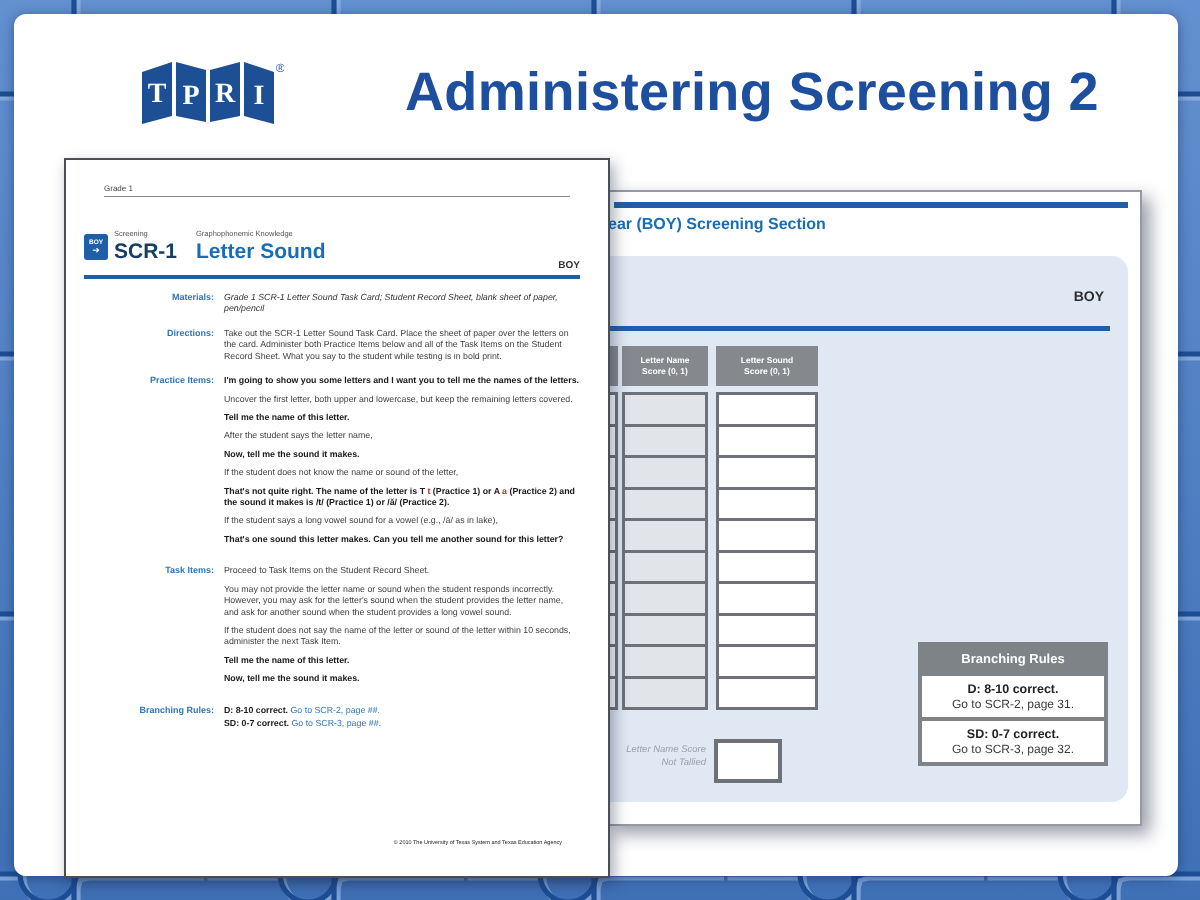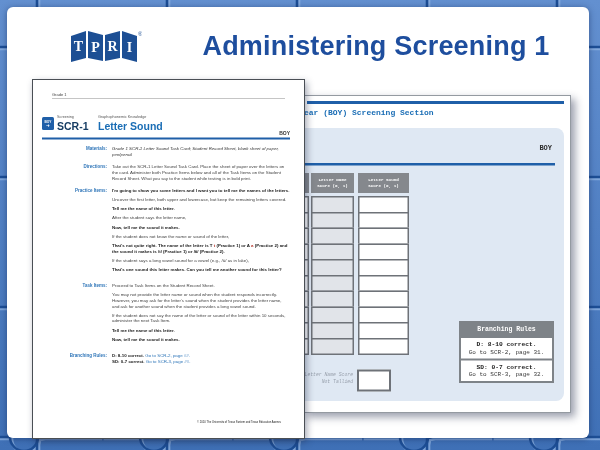--- a/index.html
+++ b/index.html
@@ -18,21 +18,21 @@
   #slide-title{
     position:absolute;left:168px;top:24px;width:402px;text-align:center;
     font-size:27px;font-weight:bold;color:#1e4e9e;letter-spacing:.2px;
   }
   #logo{position:absolute;left:63px;top:22px;}
 
   
   #doc-right{
     position:absolute;left:296px;top:88px;width:267px;height:316px;
     background:#fff;border:1px solid #949aa1;border-left:none;
-    z-index:2;overflow:hidden;box-shadow:4px 4px 8px rgba(30,40,70,.45);font-family:Liberation Mono, monospace;
+    z-index:2;overflow:hidden;box-shadow:4px 4px 8px rgba(30,40,70,.45);
   }
   .rs-inner{position:absolute;left:0;top:0;width:534px;height:632px;
     transform:scale(.5);transform-origin:0 0;}
   .rs-bar{position:absolute;left:8px;right:12px;top:10px;height:6px;background:#1f5fa8;}
   .rs-title{position:absolute;left:2px;top:24px;font-size:16px;font-weight:bold;color:#1a6db5;white-space:nowrap;}
   .rs-panel{position:absolute;left:-80px;top:64px;width:602px;height:546px;background:#dfe8f3;border-radius:16px;}
   .rs-boy{position:absolute;right:36px;top:96px;font-size:14px;font-weight:bold;color:#2c2c2c;}
   .rs-rule{position:absolute;left:-80px;top:134px;width:584px;height:5px;background:#1f5fa8;}
   .rs-colhead{position:absolute;top:154px;height:40px;background:#85888d;color:#fff;
     font-size:8.5px;font-weight:bold;text-align:center;line-height:1.25;
@@ -120,21 +120,21 @@
     <path d="M18 2 L33 6 L33 32 L18 29 Z" fill="#1d4f94"></path>
     <path d="M35 6 L50 2 L50 29 L35 32 Z" fill="#1d4f94"></path>
     <path d="M52 2 L67 7 L67 33 L52 29 Z" fill="#1d4f94"></path>
     <text x="8.5" y="22" text-anchor="middle" font-family="Liberation Serif, serif" font-size="14" font-weight="bold" fill="#fff">T</text>
     <text x="25.5" y="23" text-anchor="middle" font-family="Liberation Serif, serif" font-size="14" font-weight="bold" fill="#fff">P</text>
     <text x="42.5" y="22" text-anchor="middle" font-family="Liberation Serif, serif" font-size="14" font-weight="bold" fill="#fff">R</text>
     <text x="59.5" y="23" text-anchor="middle" font-family="Liberation Serif, serif" font-size="14" font-weight="bold" fill="#fff">I</text>
     <text x="68" y="7" font-size="6" fill="#1d4f94">®</text>
   </svg>
 
-  <div id="slide-title">Administering Screening 1</div>
+  <div id="slide-title">Administering Screening 2</div>
 
   <div id="doc-right">
     <div class="rs-inner">
       <div class="rs-bar"></div>
       <div class="rs-title">ear (BOY) Screening Section</div>
       <div class="rs-panel"></div>
       <div class="rs-boy">BOY</div>
       <div class="rs-rule"></div>
 
       <div class="rs-colhead sliver"></div>

